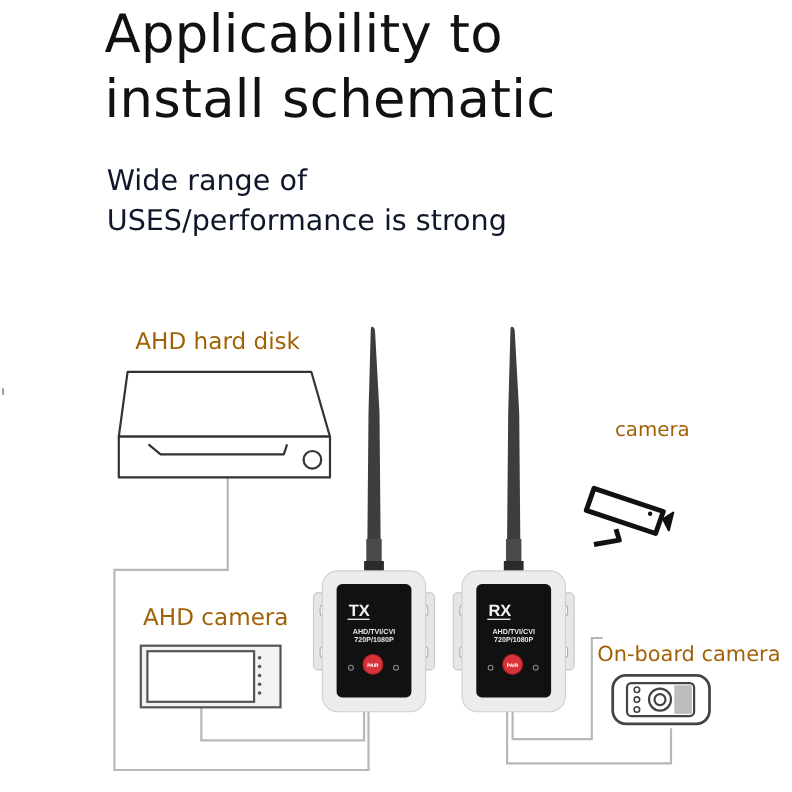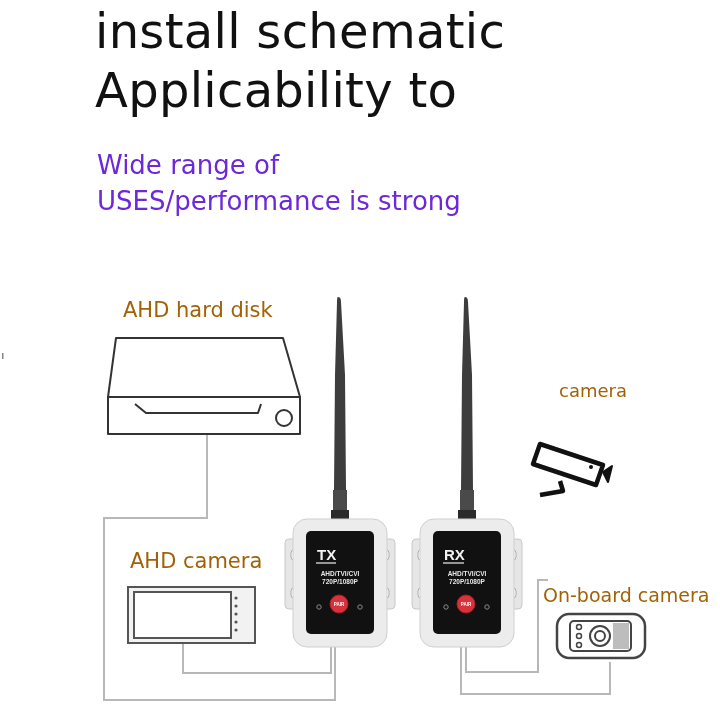--- a/index.html
+++ b/index.html
@@ -1,28 +1,28 @@
 <!DOCTYPE html>
 <html><head>
 <meta charset="utf-8">
 <style>
   html, body { margin:0; padding:0; background:#ffffff; }
   body { width:720px; height:720px; position:relative; overflow:hidden; font-family:"DejaVu Sans", sans-serif; }
   .title { position:absolute; left:95px; top:2px; font-size:48px; line-height:59px; color:#111; font-weight:normal; letter-spacing:0.3px; white-space:nowrap; }
-  .subtitle { position:absolute; left:97px; top:147px; font-size:26px; line-height:36px; color:#6d28d9; white-space:nowrap; }
+  .subtitle { position:absolute; left:97px; top:147px; font-size:26px; line-height:36px; color:#0f172a; white-space:nowrap; }
   .lbl { position:absolute; color:#a16207; white-space:nowrap; }
   svg.diagram { position:absolute; left:0; top:0; }
   .unit-text { font-family:"Liberation Sans", sans-serif; }
 </style>
 </head>
 <body>
 
 <div class="title">
+  <div>Applicability to</div>
   <div>install schematic</div>
-  <div>Applicability to</div>
 </div>
 <div class="subtitle">
   <div>Wide range of</div>
   <div>USES/performance is strong</div>
 </div>
 
 <svg class="diagram" width="720" height="720" viewBox="0 0 720 720">
 
   <g fill="none" stroke="#b8b8b8" stroke-width="2">
     <polyline points="207,434 207,518 104,518 104,700 335,700 335,646"></polyline>

